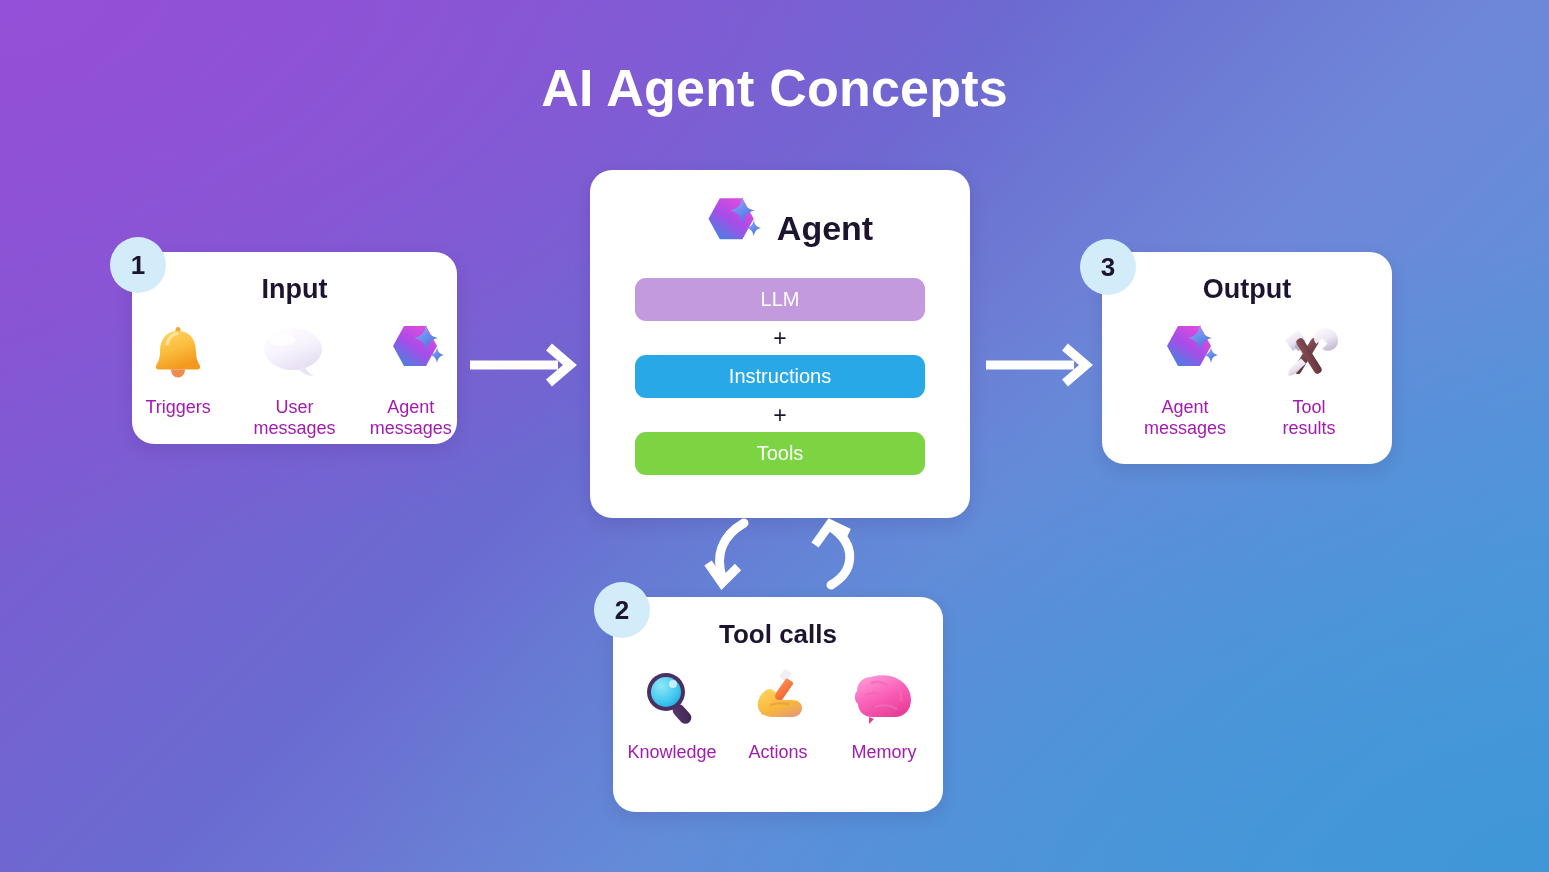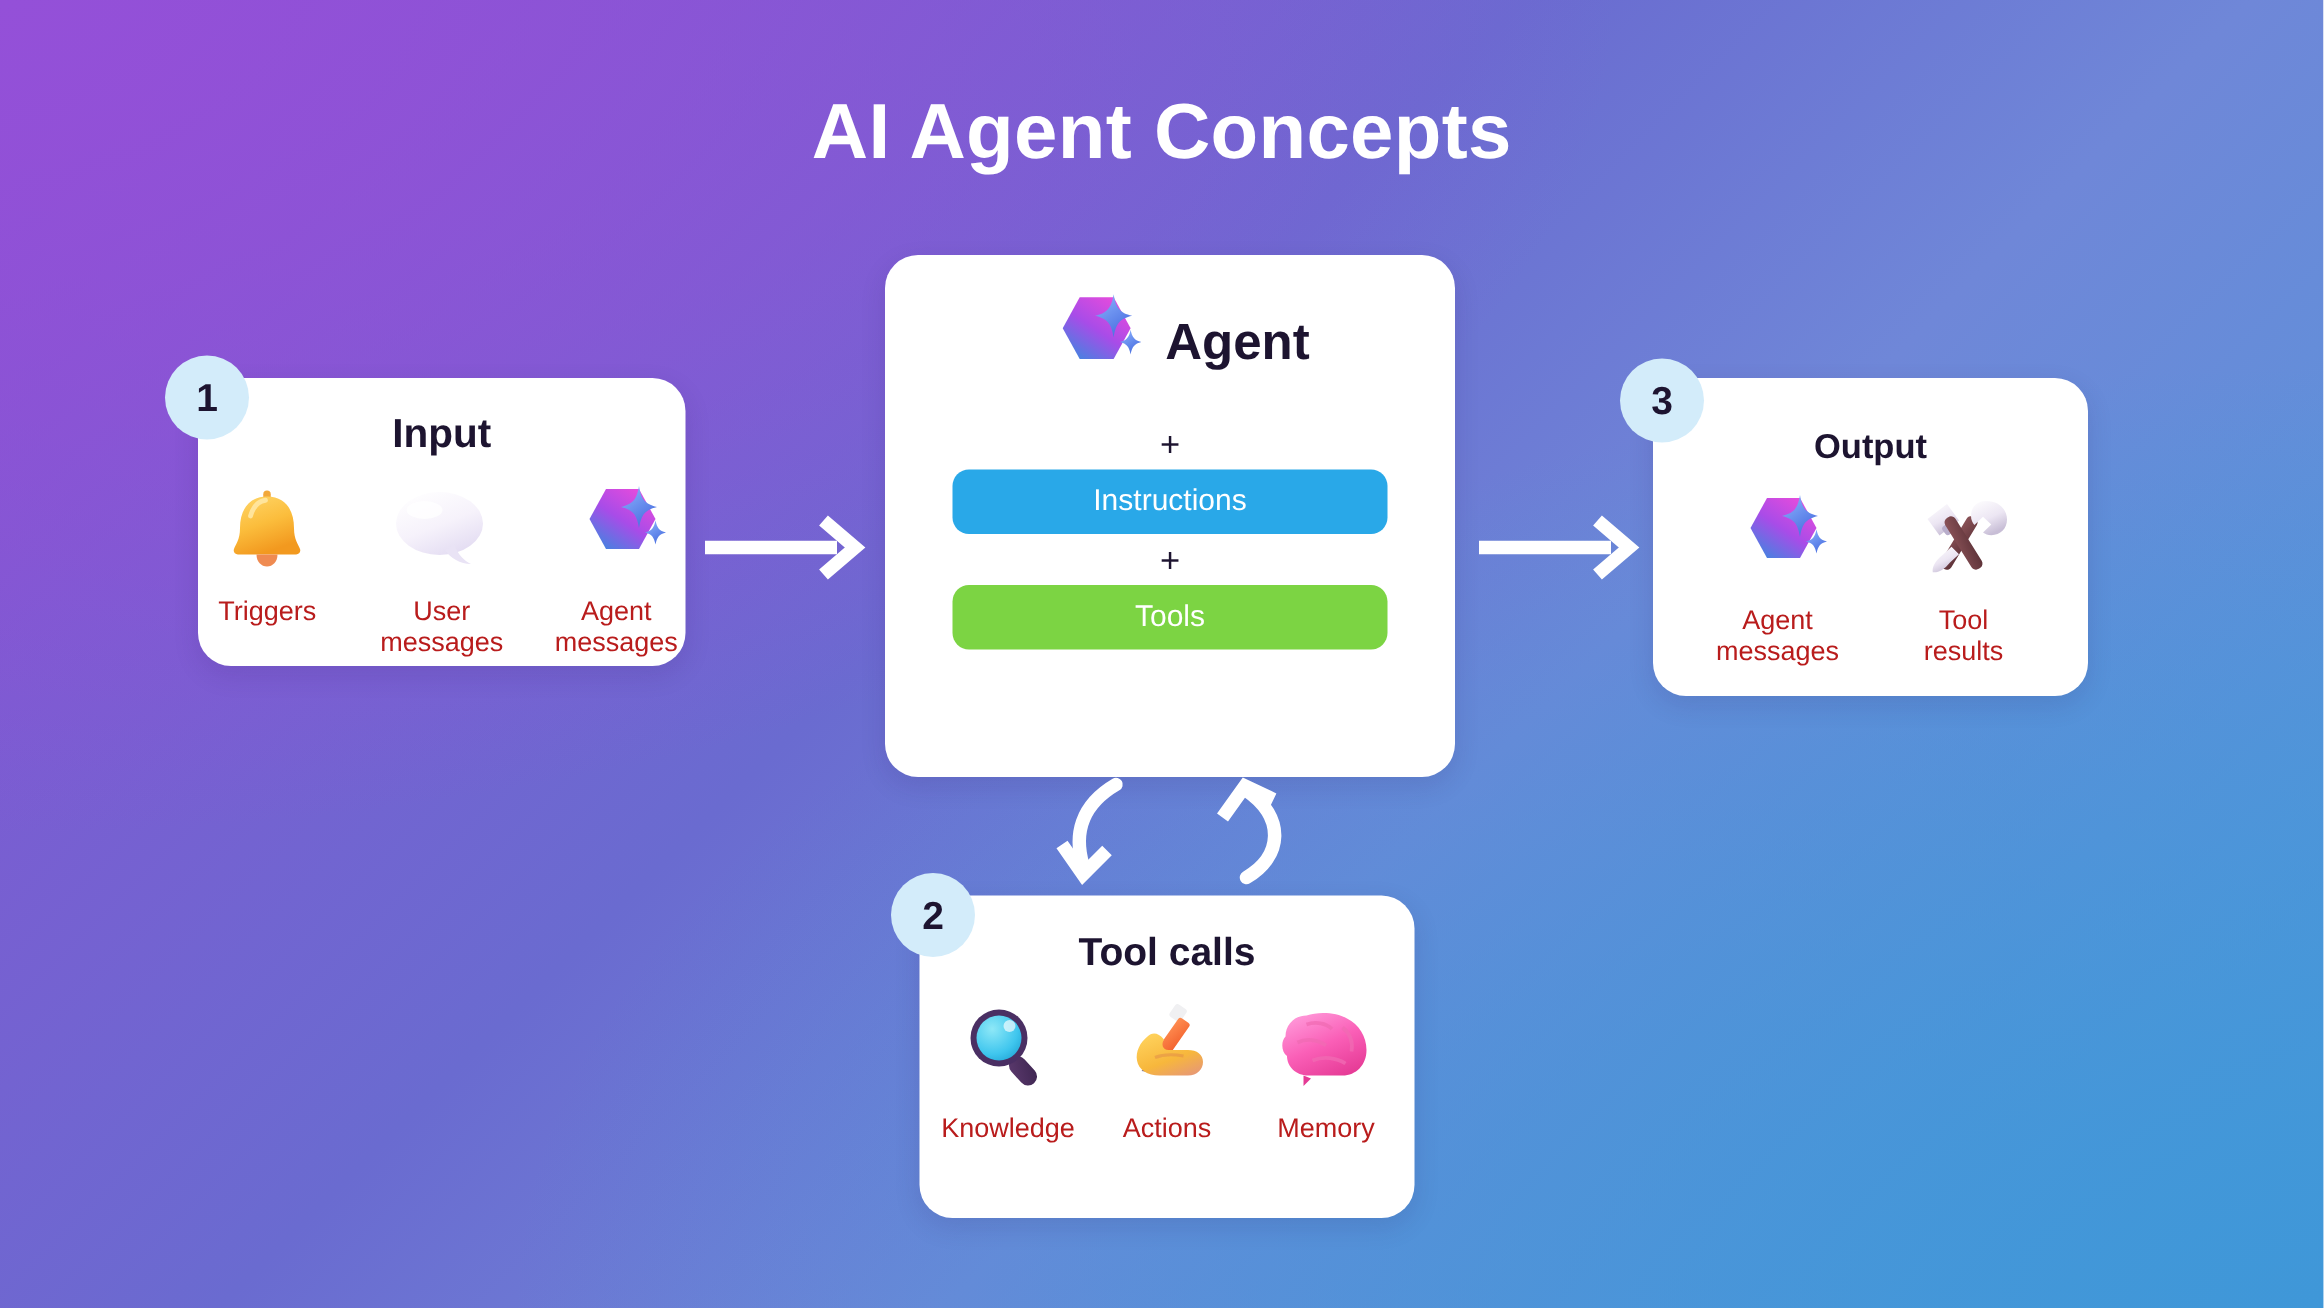--- a/index.html
+++ b/index.html
@@ -87,21 +87,21 @@
   }
   .icon-art {
     height: 68px;
     display: flex;
     align-items: center;
     justify-content: center;
   }
   .icon-label {
     margin-top: 10px;
     font-size: 18px;
-    color: #b91c1c;
+    color: #a21caf;
     line-height: 1.15;
   }
 
   
   #card-agent {
     left: 590px;
     top: 170px;
     width: 380px;
     height: 348px;
   }
@@ -135,21 +135,21 @@
     padding: 3px 0;
   }
 
   
   #card-output {
     left: 1102px;
     top: 252px;
     width: 290px;
     height: 212px;
   }
-  #card-output .card-title { font-size: 23px; margin-top: 32px; }
+  #card-output .card-title { font-size: 27px; margin-top: 22px; }
   #badge-3 { left: 1080px; top: 239px; }
 
   
   #card-tools {
     left: 613px;
     top: 597px;
     width: 330px;
     height: 215px;
   }
   #card-tools .card-title { font-size: 26px; margin-top: 22px; }
@@ -284,20 +284,21 @@
           </defs>
           <path d="M28 6 L50 6 L61 26 L50 46 L28 46 L17 26 Z" fill="url(#gHex2)"></path>
           <path d="M50 4 C51.5 13 54 16 62 18 C54 20 51.5 23 50 32 C48.5 23 46 20 38 18 C46 16 48.5 13 50 4 Z" fill="url(#gSpk2)"></path>
           <path d="M61 27 C62 32 63.5 33.8 68 35 C63.5 36.2 62 38 61 43 C60 38 58.5 36.2 54 35 C58.5 33.8 60 32 61 27 Z" fill="url(#gSpk2)"></path>
         </svg>
       </span>
       <span class="card-title">Agent</span>
     </div>
 
     <div class="pill-stack">
+      <div class="pill" style="background:#c49ade;">LLM</div>
       <div class="plus">+</div>
       <div class="pill" style="background:#29a8e8;">Instructions</div>
       <div class="plus">+</div>
       <div class="pill" style="background:#7cd443;text-align:right;">Tools</div>
     </div>
   </div>
 
   <div class="badge" id="badge-3">3</div>
   <div class="card" id="card-output">
     <div class="card-title">Output</div>

